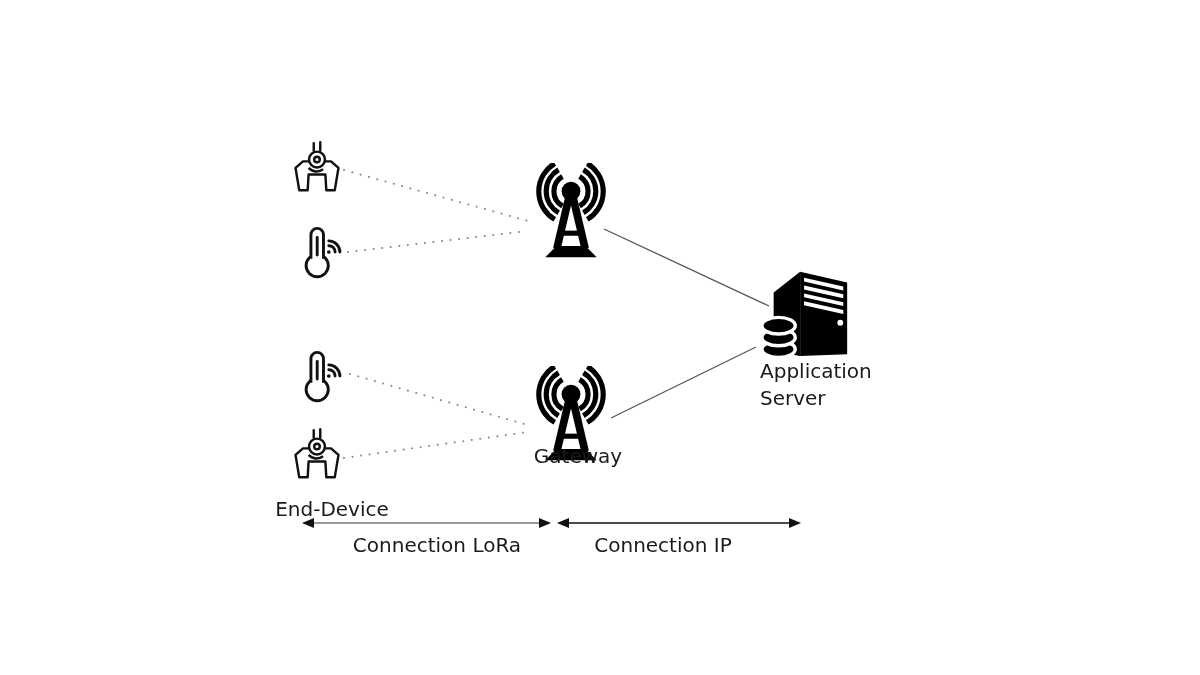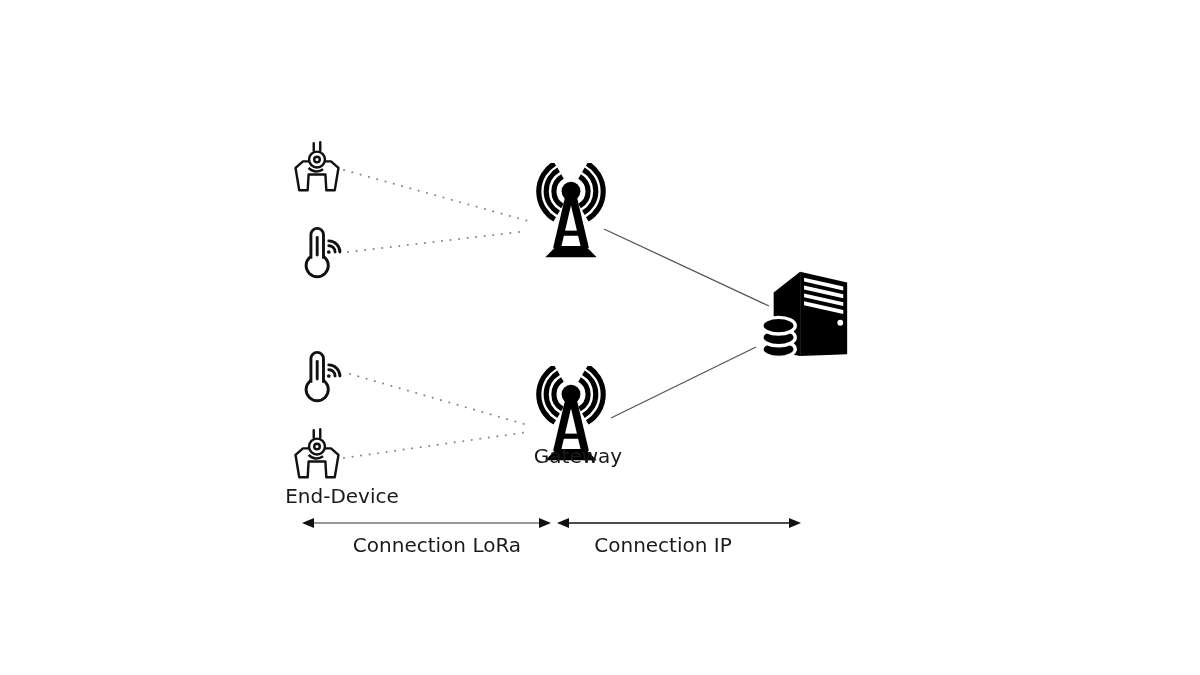--- a/index.html
+++ b/index.html
@@ -173,22 +173,23 @@
         <circle cx="85" cy="61" r="3"></circle>
       </g>
       <g stroke="#fff" stroke-width="3.5" fill="#000">
         <ellipse cx="22" cy="88" rx="17" ry="8.5"></ellipse>
         <ellipse cx="22" cy="76" rx="17" ry="8.5"></ellipse>
         <ellipse cx="22" cy="64" rx="17" ry="8.5"></ellipse>
       </g>
     </svg>
   </div>
 
-  <div class="lbl centered" style="left:332px; top:483px;margin-left:10px;">End-Device</div>
+  <div class="lbl centered" style="left:332px; top:496px;">End-Device</div>
 
   <div class="lbl centered" style="left:578px; top:443px;">Gateway</div>
 
+  <div class="lbl wrap" style="left:760px; top:358px;">Application Server</div>
 
   <div class="lbl centered" style="left:437px; top:532px;">Connection LoRa</div>
 
   <div class="lbl centered" style="left:663px; top:532px;">Connection IP</div>
 
 </div>
 
 </body></html>

